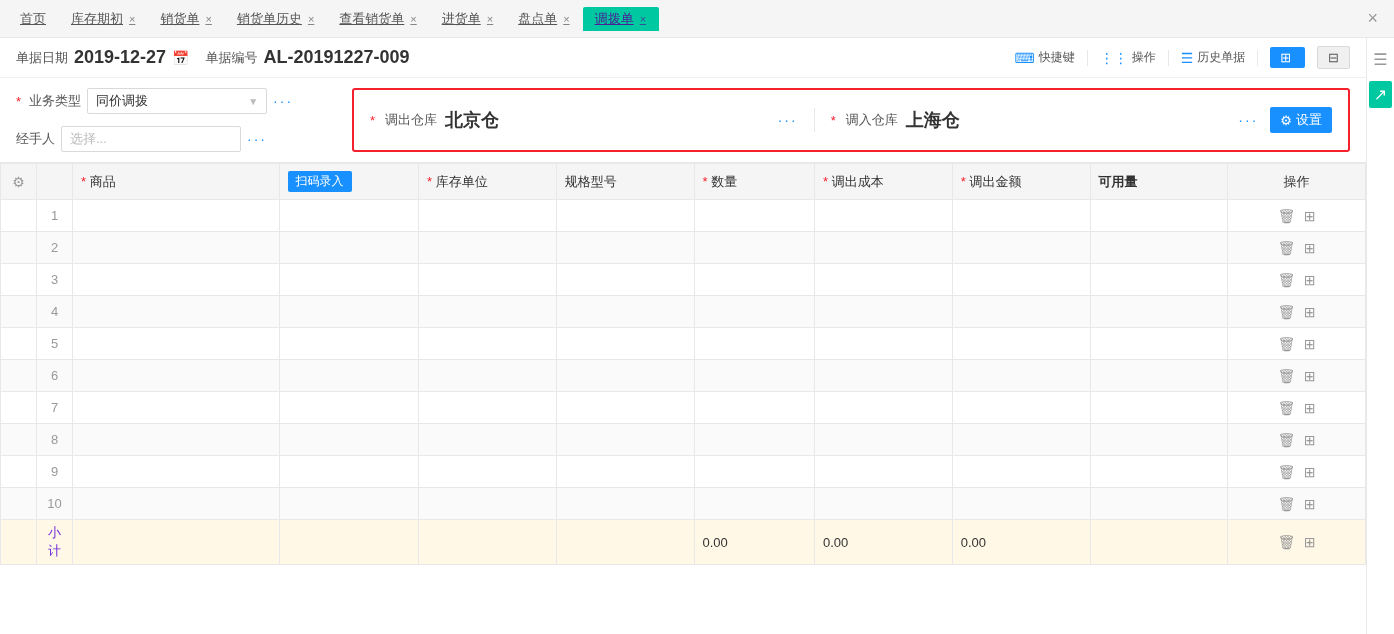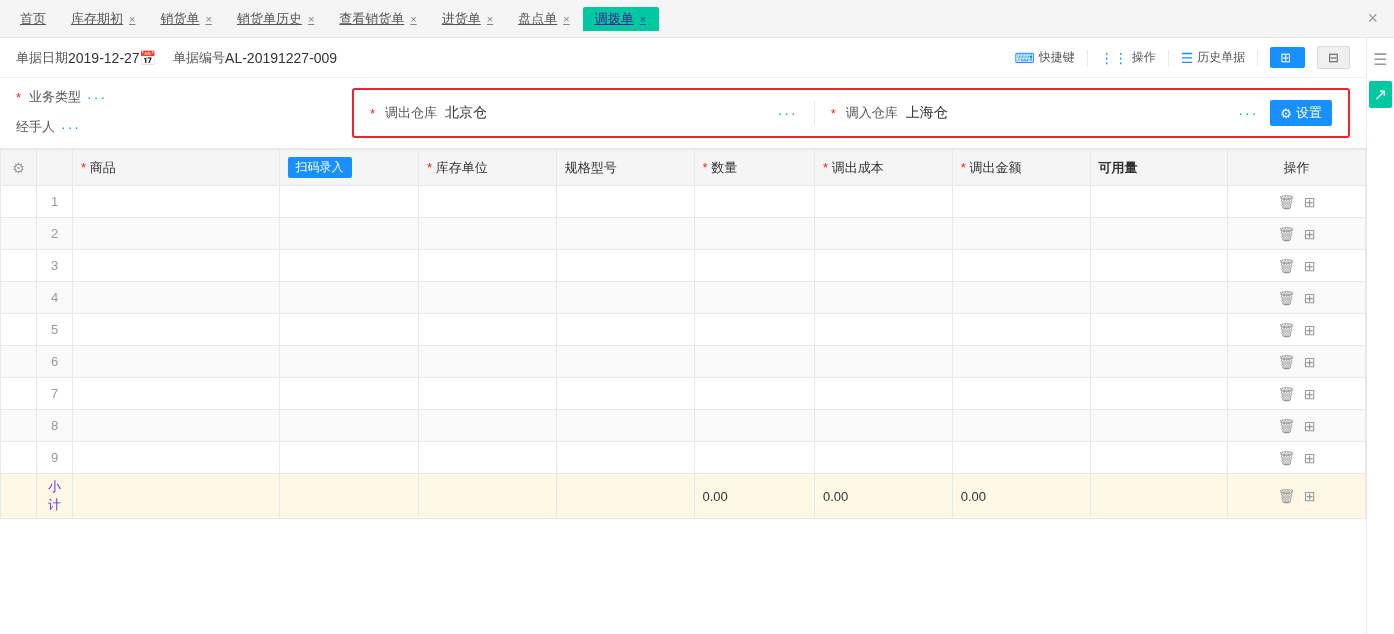--- a/index.html
+++ b/index.html
@@ -50,24 +50,24 @@
     .toolbar-row {
       display: flex;
       align-items: center;
       padding: 8px 16px;
       border-bottom: 1px solid #f0f0f0;
       gap: 16px;
     }
     .field-group {
       display: flex;
       align-items: center;
-      gap: 0;
+      gap: 6px;
     }
     .field-label { color: #555; font-size: 13px; }
-    .field-value { color: #333; font-size: 14px; }
+    .field-value { color: #333; font-size: 18px; font-weight: bold; }
     .icon-calendar {
       color: #1890ff;
       cursor: pointer;
       font-size: 14px;
     }
     .toolbar-right {
       margin-left: auto;
       display: flex;
       align-items: center;
       gap: 12px;
@@ -359,24 +359,31 @@
         </button>
       </div>
     </div>
 
     <div class="form-area">
 
       <div class="form-left">
         <div class="form-field">
           <span class="required-star">*</span>
           <span class="field-label">业务类型</span>
+          <div class="field-input">
+            <span>同价调拨</span>
+            <span class="dropdown-arrow">▼</span>
+          </div>
           <span class="more-dots">···</span>
         </div>
         <div class="form-field">
           <span class="field-label">经手人</span>
+          <div class="field-input">
+            <span class="field-input-placeholder">选择...</span>
+          </div>
           <span class="more-dots">···</span>
         </div>
       </div>
 
       <div class="highlight-box">
         <div class="warehouse-field">
           <span class="required-star">*</span>
           <span class="field-label">调出仓库</span>
           <span class="field-value">北京仓</span>
           <span style="flex:1"></span>
@@ -596,20 +603,38 @@
       <td class="col-cost"></td>
       <td class="col-amount"></td>
       <td class="col-avail"></td>
       <td class="col-action">
         <div class="action-icons">
           <span class="action-icon">🗑</span>
           <span class="action-icon">⊞</span>
         </div>
       </td>
     </tr>
+            <tr>
+      <td class="col-settings"></td>
+      <td class="col-num">10</td>
+      <td class="col-product"></td>
+      <td class="col-scan"></td>
+      <td class="col-unit"></td>
+      <td class="col-spec"></td>
+      <td class="col-qty"></td>
+      <td class="col-cost"></td>
+      <td class="col-amount"></td>
+      <td class="col-avail"></td>
+      <td class="col-action">
+        <div class="action-icons">
+          <span class="action-icon">🗑</span>
+          <span class="action-icon">⊞</span>
+        </div>
+      </td>
+    </tr>
             <tr class="subtotal-row">
       <td class="col-settings"></td>
       <td class="col-num"><span class="subtotal-label">小计</span></td>
       <td class="col-product"></td>
       <td class="col-scan"></td>
       <td class="col-unit"></td>
       <td class="col-spec"></td>
       <td class="col-qty"><span class="subtotal-value">0.00</span></td>
       <td class="col-cost"><span class="subtotal-value">0.00</span></td>
       <td class="col-amount"><span class="subtotal-value">0.00</span></td>

